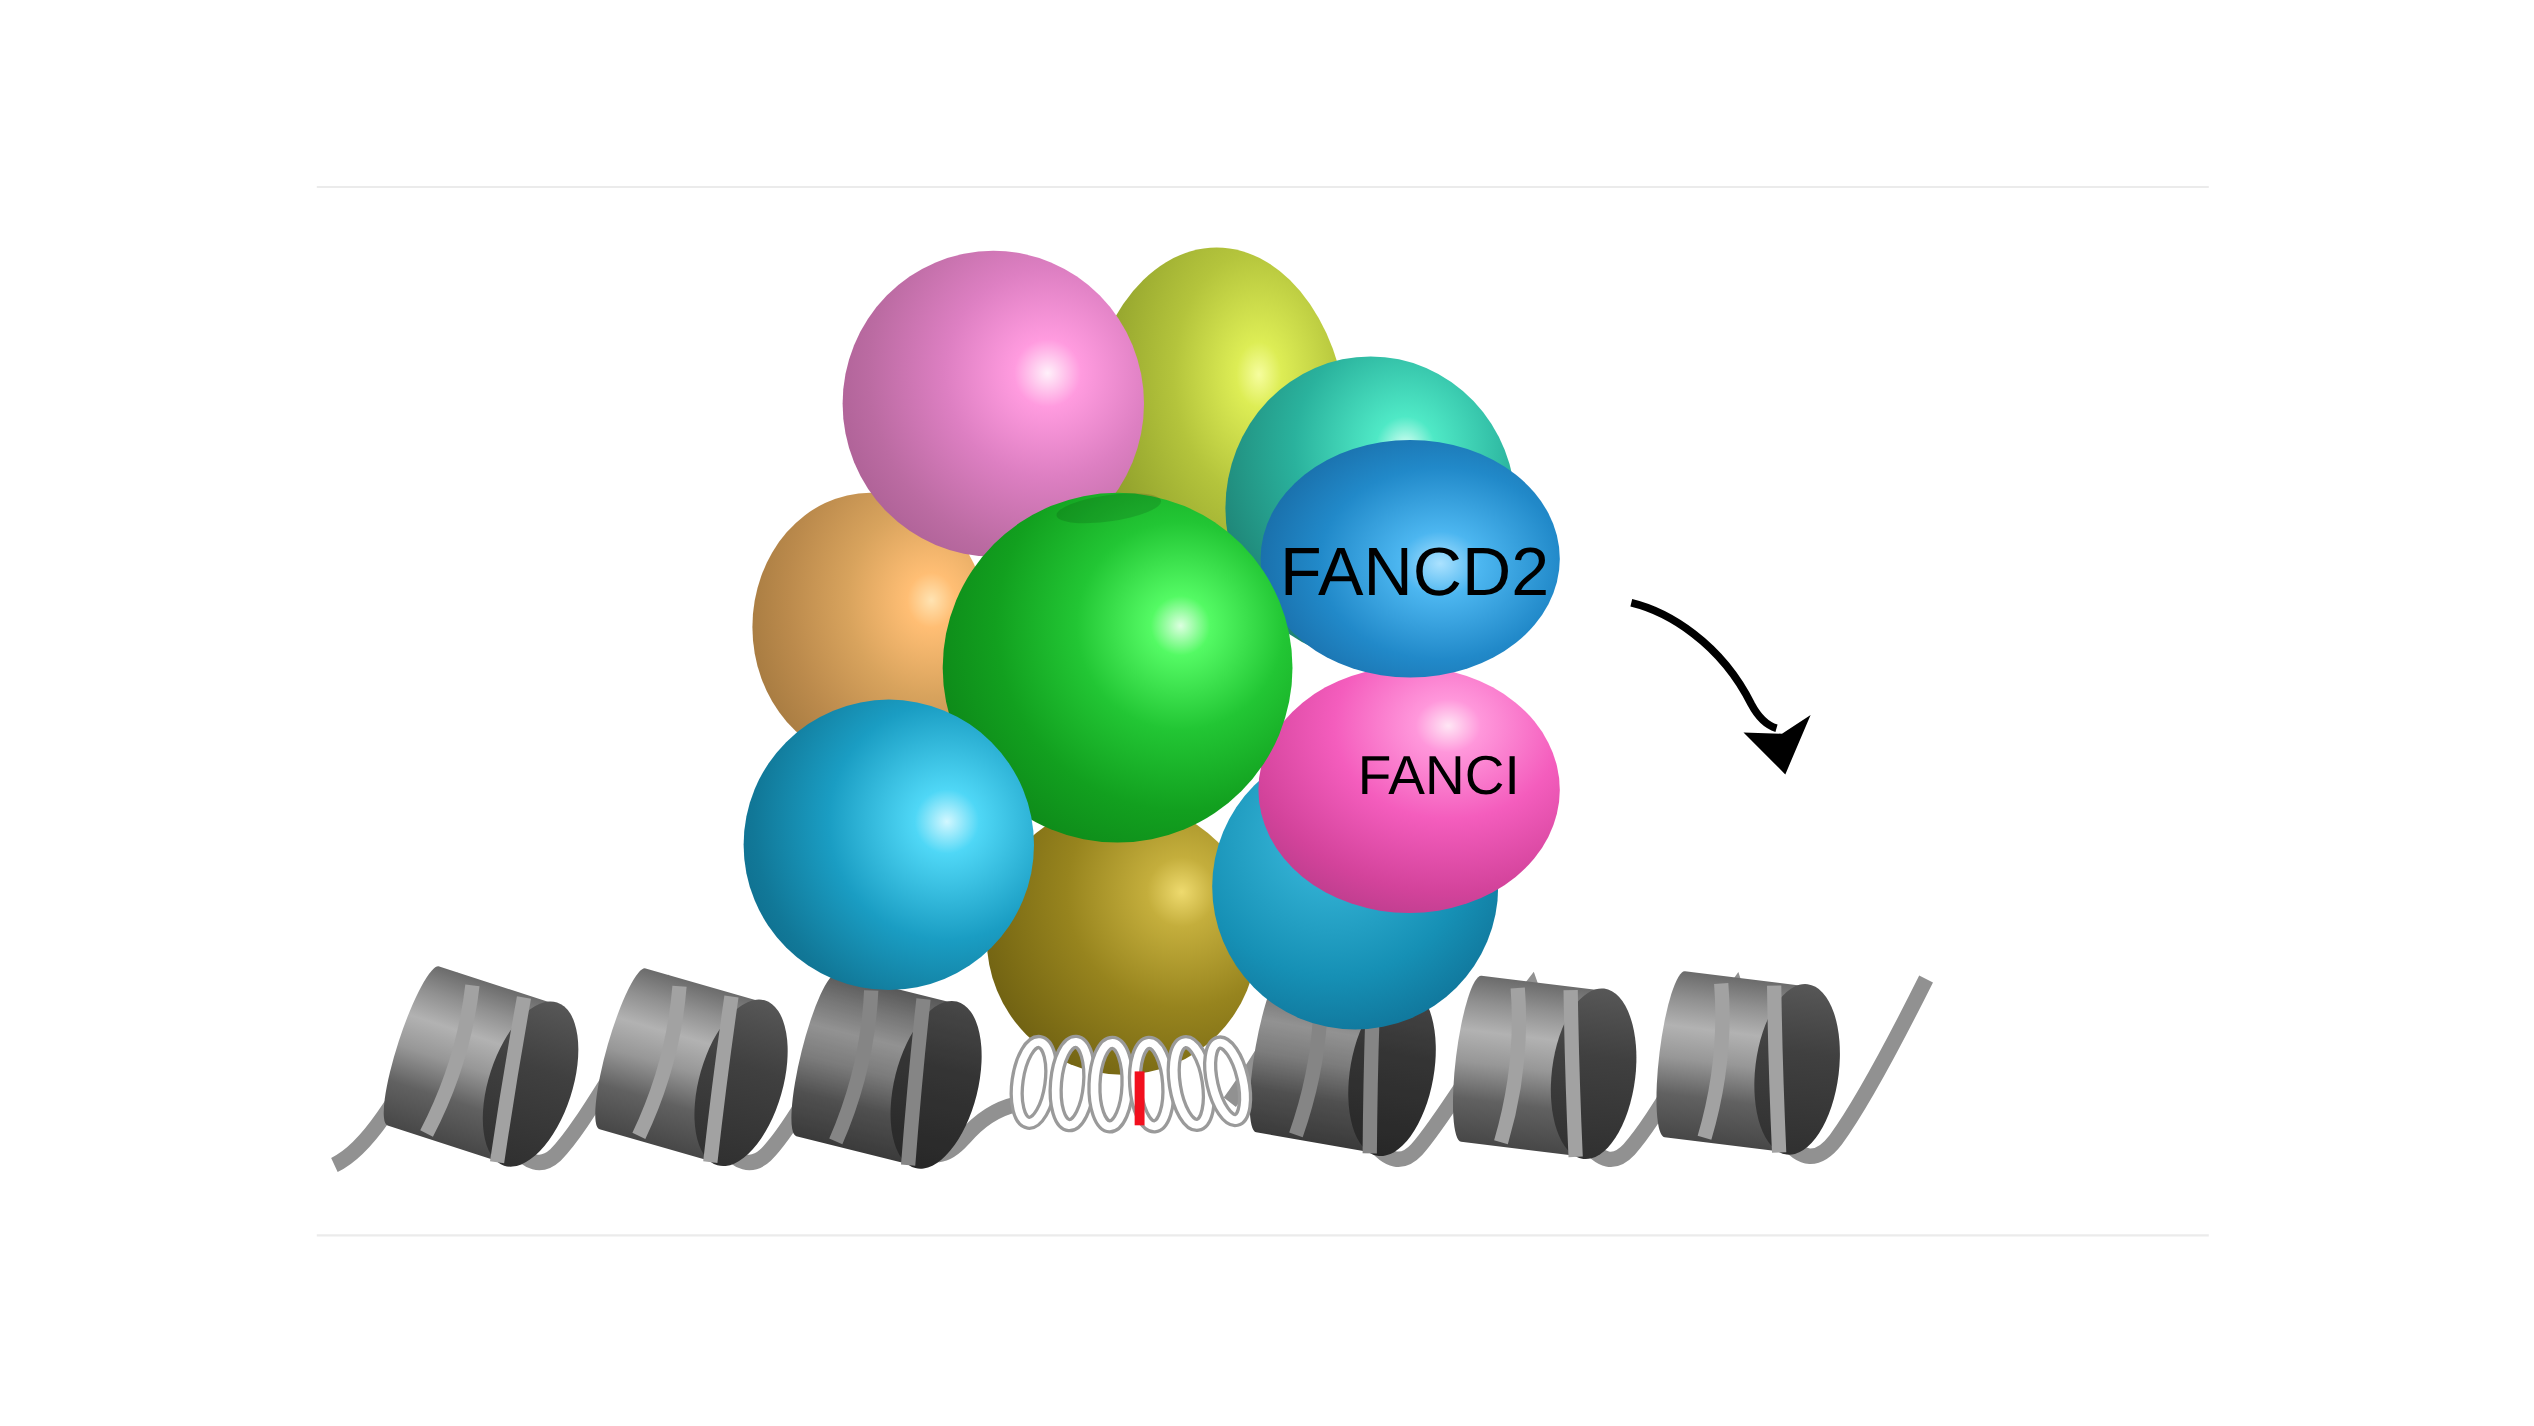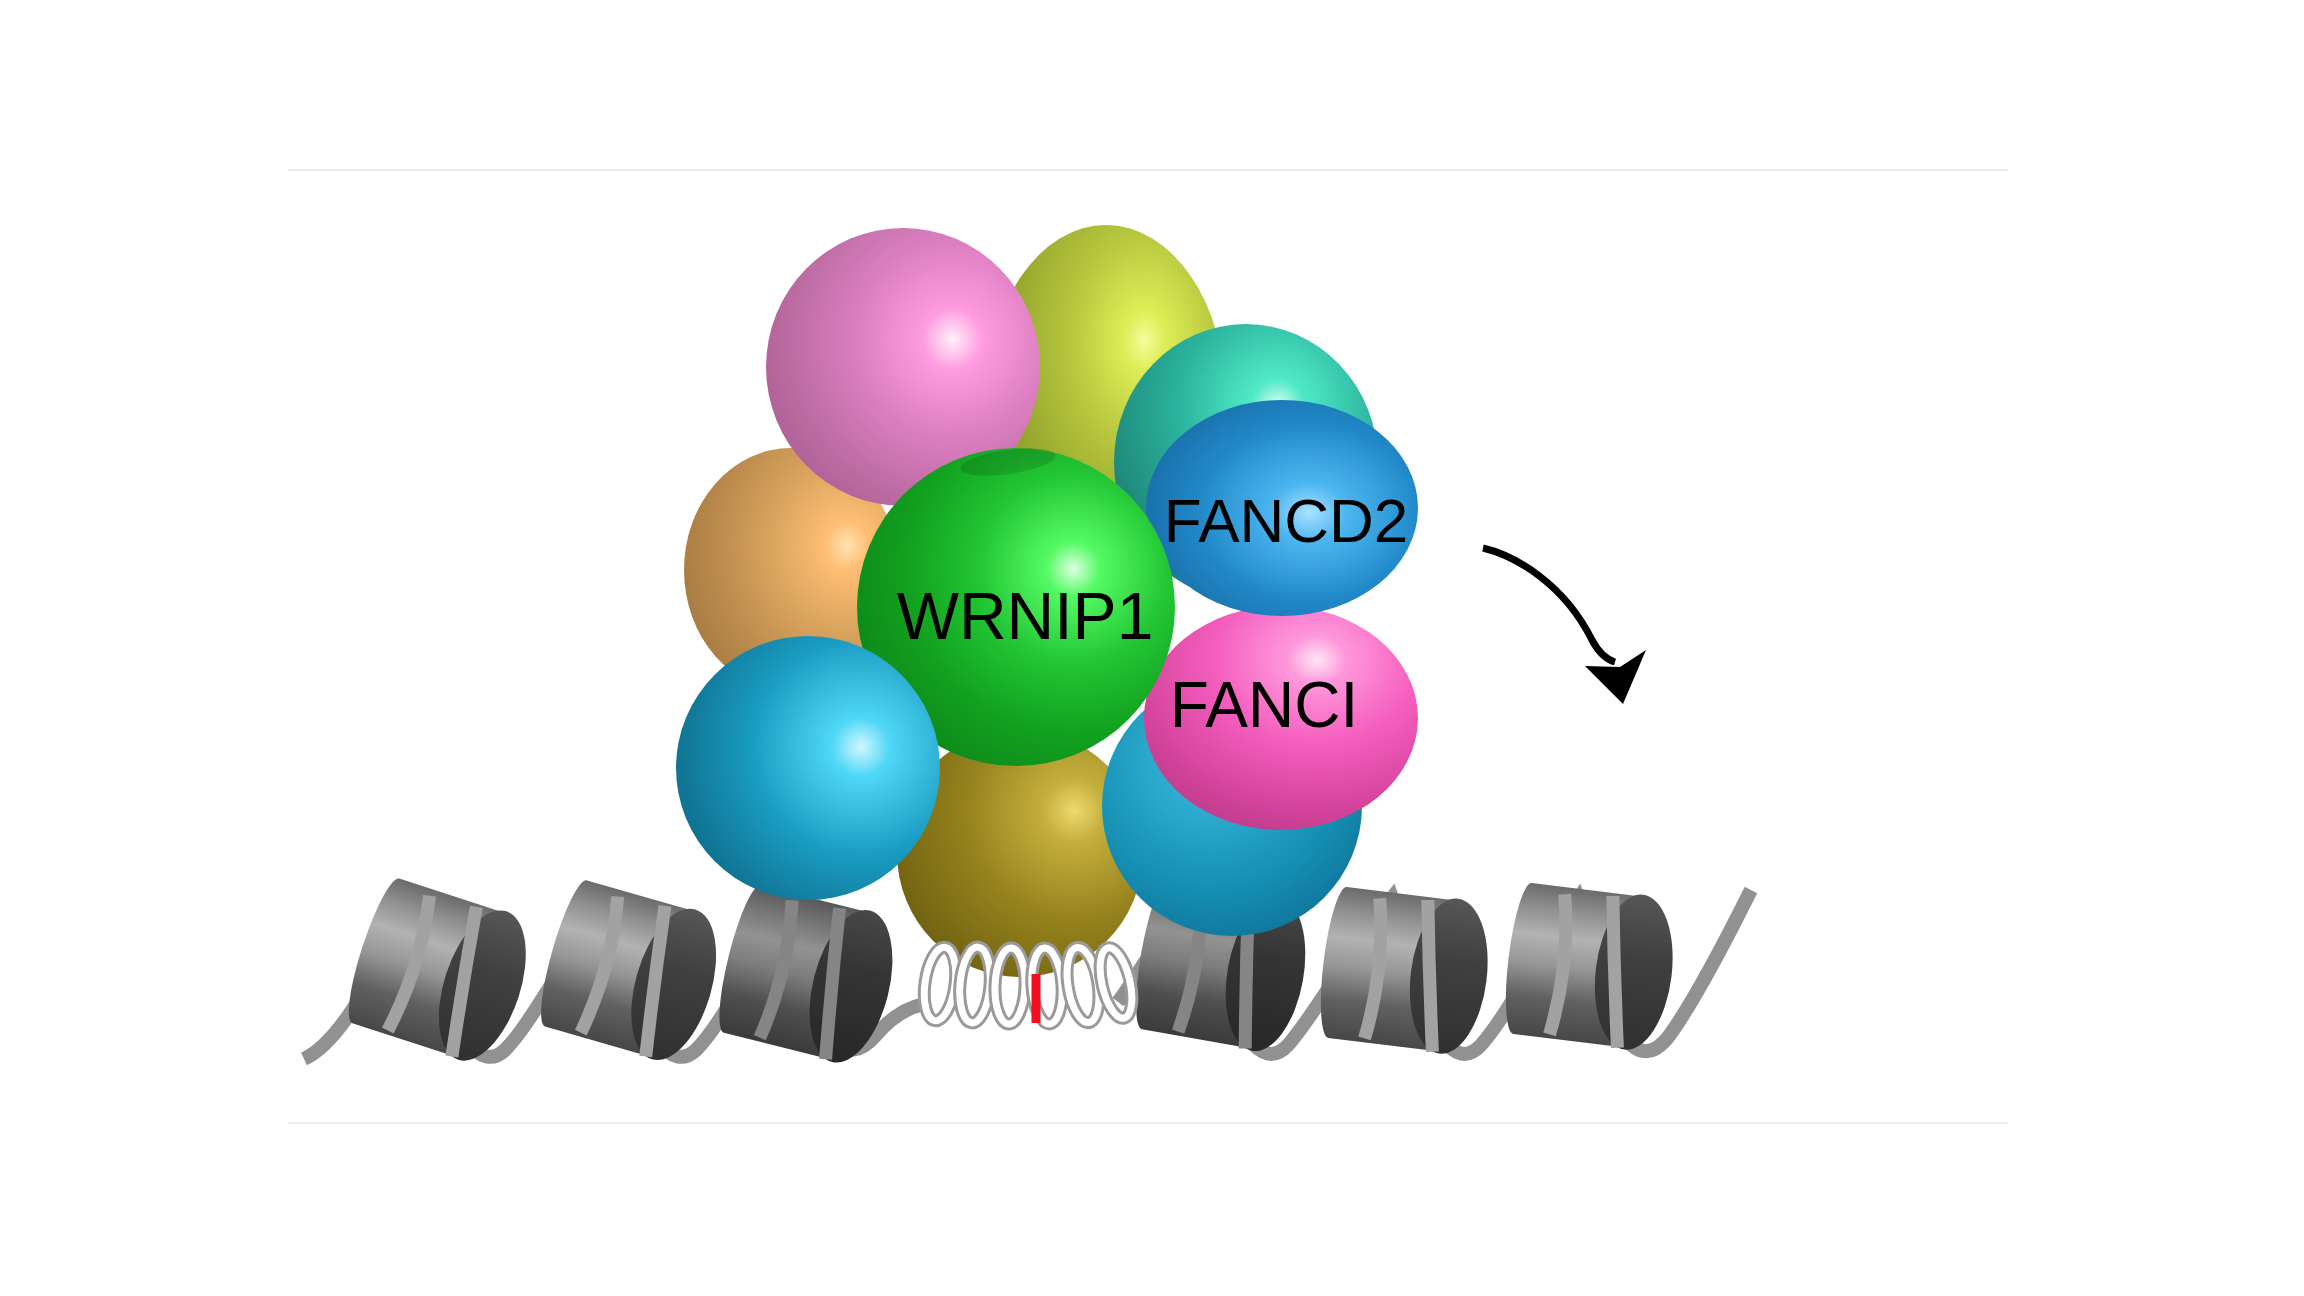--- a/index.html
+++ b/index.html
@@ -16,21 +16,21 @@
     transform:translate(-50%,-50%);
     color:#000;
     line-height:1;
     white-space:nowrap;
     font-family:"Liberation Sans", sans-serif;
     z-index:5;
     text-align:center;
   }
   .lbl-wrnip1   { left:1025px; top:616px; font-size:66px; }
   .lbl-fancd2   { left:1286px; top:521px; font-size:62px; }
-  .lbl-fanci    { left:1264px; top:705px; font-size:64px; }
+  .lbl-fanci    { left:1308px; top:705px; font-size:50px; }
   .lbl-dnarepair{ left:1818px; top:501px; font-size:82px; }
   .nuc-dark { filter:brightness(0.82); }
 </style>
 </head>
 <body>
 
 <div class="stage">
 
   <svg width="2304" height="1296" viewBox="0 0 2304 1296">
     <defs>
@@ -202,16 +202,15 @@
     </g>
 
     <line x1="1036" y1="974" x2="1036" y2="1023" stroke="#f2101e" stroke-width="9"></line>
 
     <g>
       <path d="M1483,548 C1516,556 1564,584 1592,640 C1600,655 1608,660 1615,662" fill="none" stroke="#000000" stroke-width="7" stroke-linecap="butt"></path>
       <polygon points="1623,704 1585,666 1620,667 1646,650" fill="#000000"></polygon>
     </g>
   </svg>
 
-  <div class="lbl lbl-wrnip1">WRNIP1</div>
   <div class="lbl lbl-fancd2">FANCD2</div>
   <div class="lbl lbl-fanci">FANCI</div>
 </div>
 
 </body></html>

